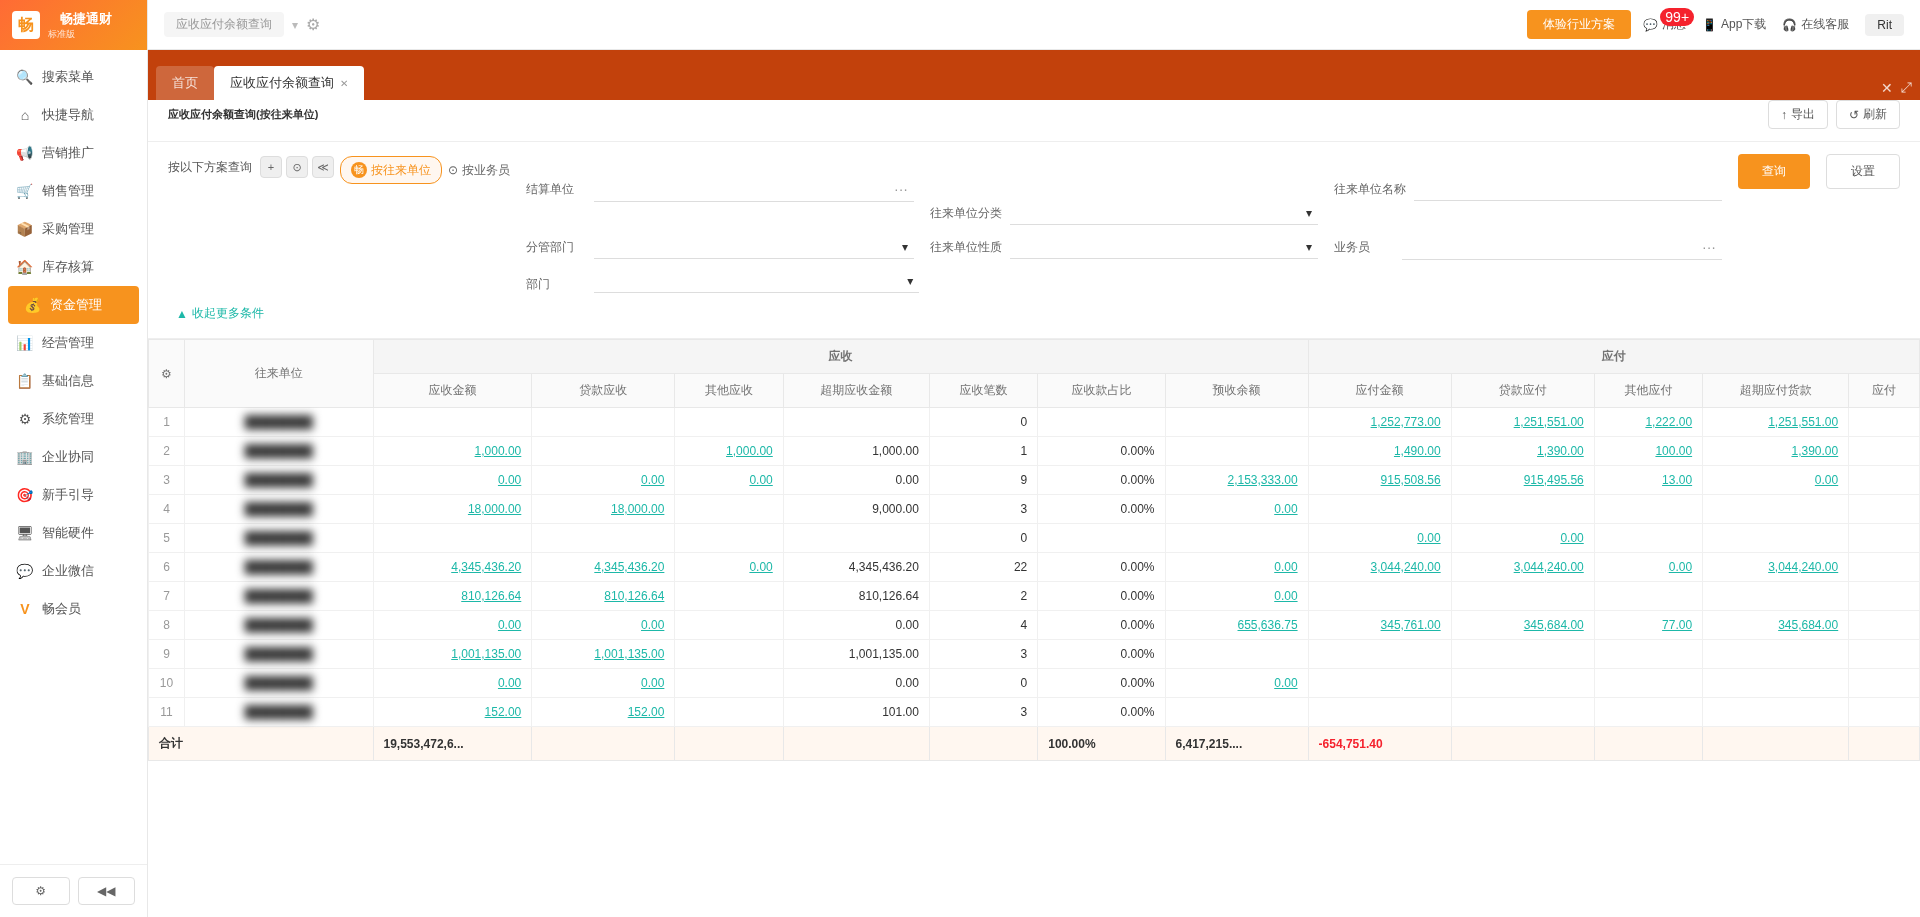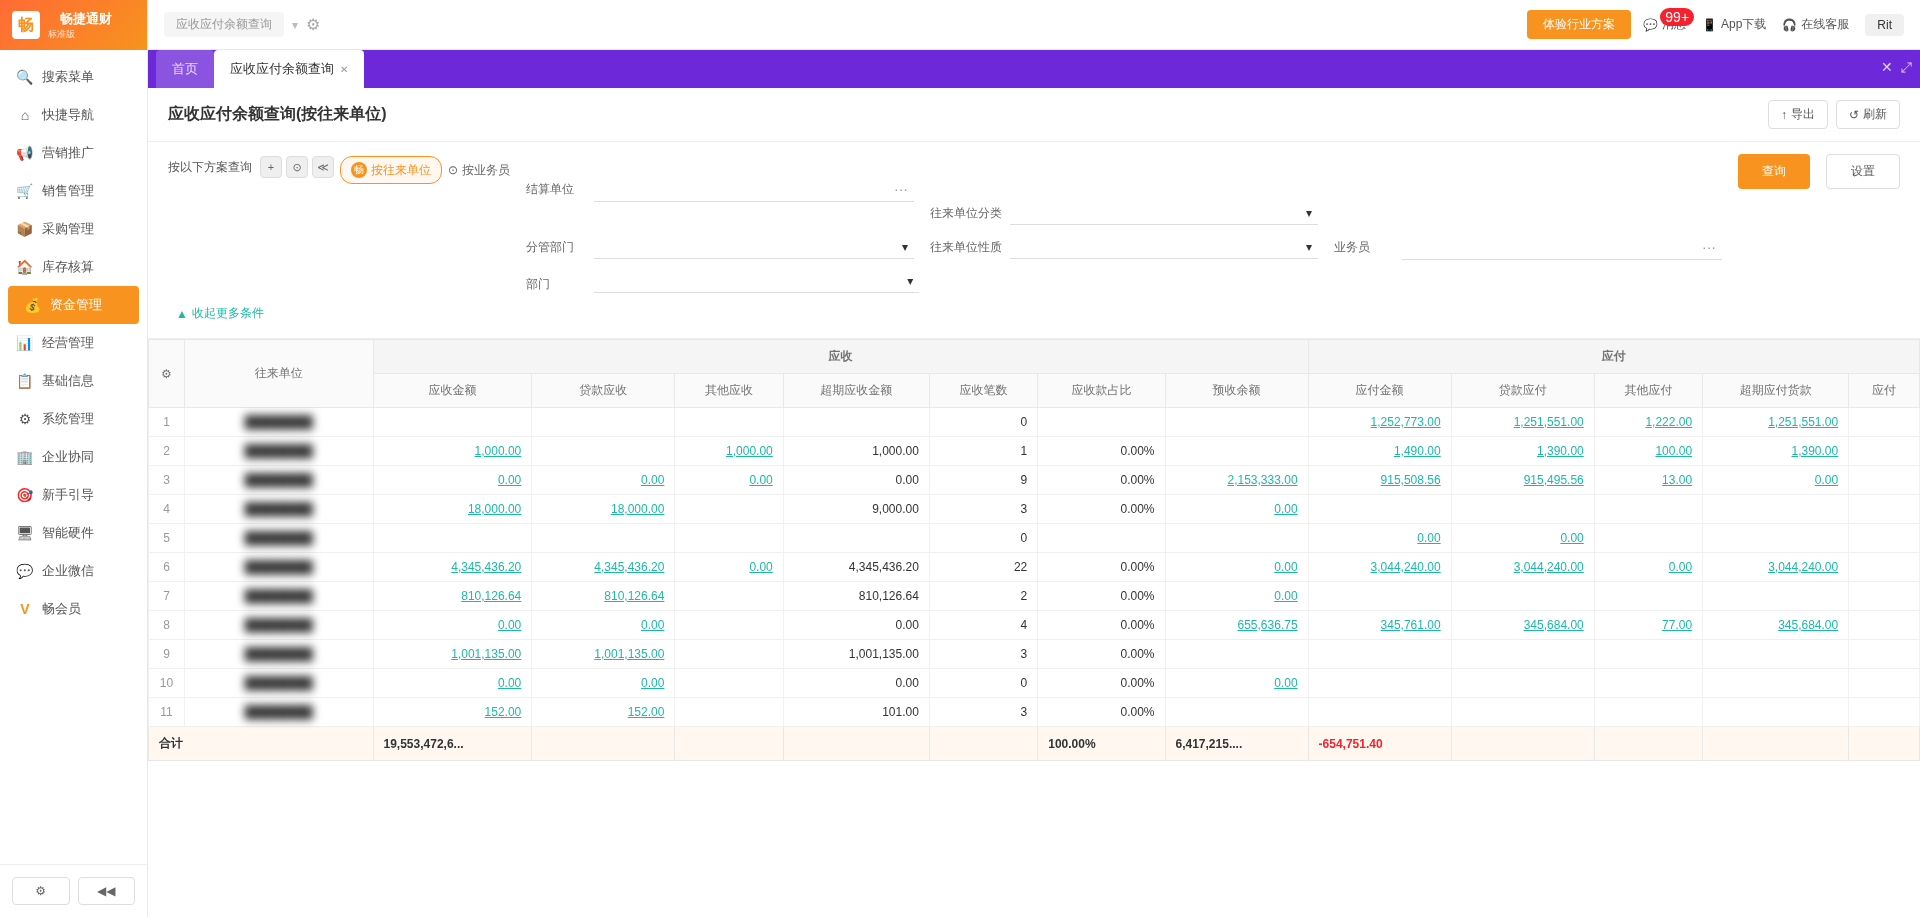--- a/index.html
+++ b/index.html
@@ -50,22 +50,22 @@
       background: #f7931e; color: #fff; border: none; padding: 6px 16px;
       border-radius: 4px; cursor: pointer; font-size: 12px;
     }
     .header-icons { display: flex; align-items: center; gap: 16px; }
     .header-icon-item { display: flex; align-items: center; gap: 4px; cursor: pointer; color: #555; font-size: 12px; position: relative; }
     .badge { background: #f5222d; color: #fff; border-radius: 10px; padding: 1px 5px; font-size: 14px; position: absolute; top: -8px; right: -8px; }
     .header-user { color: #333; font-size: 12px; background: #f0f0f0; padding: 4px 12px; border-radius: 4px; }
 
     
     .tab-bar {
-      position: fixed; left: 148px; top: 50px; right: 0; height: 38px;
-      background: #6d28d9; display: flex; 
+      position: fixed; left: 148px; top: 50px; right: 0; height: 50px;
+      background: #c2410c; display: flex; align-items: flex-end;
       padding: 0 8px; z-index: 98;
     }
     .tab {
       display: flex; align-items: center; gap: 6px; padding: 8px 16px;
       cursor: pointer; font-size: 13px; border-radius: 4px 4px 0 0;
       background: rgba(255,255,255,0.15); color: rgba(255,255,255,0.8);
     }
     .tab.home { background: rgba(255,255,255,0.2); }
     .tab.active { background: #fff; color: #333; }
     .tab-close { color: #999; font-size: 10px; cursor: pointer; }
@@ -74,21 +74,21 @@
 
     
     .main-content {
       position: fixed; left: 148px; top: 88px; right: 0; bottom: 0;
       background: #f5f5f5; overflow: hidden; display: flex; flex-direction: column;
     }
     .page-header {
       background: #fff; padding: 12px 20px; display: flex; align-items: center; justify-content: space-between;
       border-bottom: 1px solid #eee;
     }
-    .page-title { font-size: 16px; font-weight: bold; color: #333; }
+    .page-title { font-size: 11px; font-weight: bold; color: #333; }
     .page-actions { display: flex; gap: 8px; }
     .page-action-btn {
       display: flex; align-items: center; gap: 4px; padding: 5px 12px;
       border: 1px solid #ddd; border-radius: 4px; background: #fff; cursor: pointer; font-size: 12px; color: #555;
     }
 
     
     .search-area {
       background: #fff; padding: 12px 20px; border-bottom: 1px solid #eee;
     }
@@ -313,20 +313,24 @@
             <span class="field-label">结算单位</span>
             <div style="flex:1;border-bottom:1px solid #ddd;padding:4px 6px;display:flex;justify-content:flex-end;">
               <span class="field-dots">···</span>
             </div>
           </div>
           <div style="display:flex;align-items:center;gap:8px;margin-top:48px;">
             <span class="field-label">往来单位分类</span>
             <div style="flex:1;border-bottom:1px solid #ddd;padding:4px 6px;display:flex;justify-content:flex-end;cursor:pointer;">
               <span>▾</span>
             </div>
+          </div>
+          <div style="display:flex;align-items:center;gap:8px;">
+            <span class="field-label">往来单位名称</span>
+            <input class="field-input" type="text" value="" style="">
           </div>
         </div>
 
         <div style="display:grid;grid-template-columns:1fr 1fr 1fr;gap:16px;align-items:center;">
           <div style="display:flex;align-items:center;gap:8px;">
             <span class="field-label">分管部门</span>
             <div style="flex:1;border-bottom:1px solid #ddd;padding:4px 6px;display:flex;justify-content:flex-end;cursor:pointer;">
               <span>▾</span>
             </div>
           </div>

